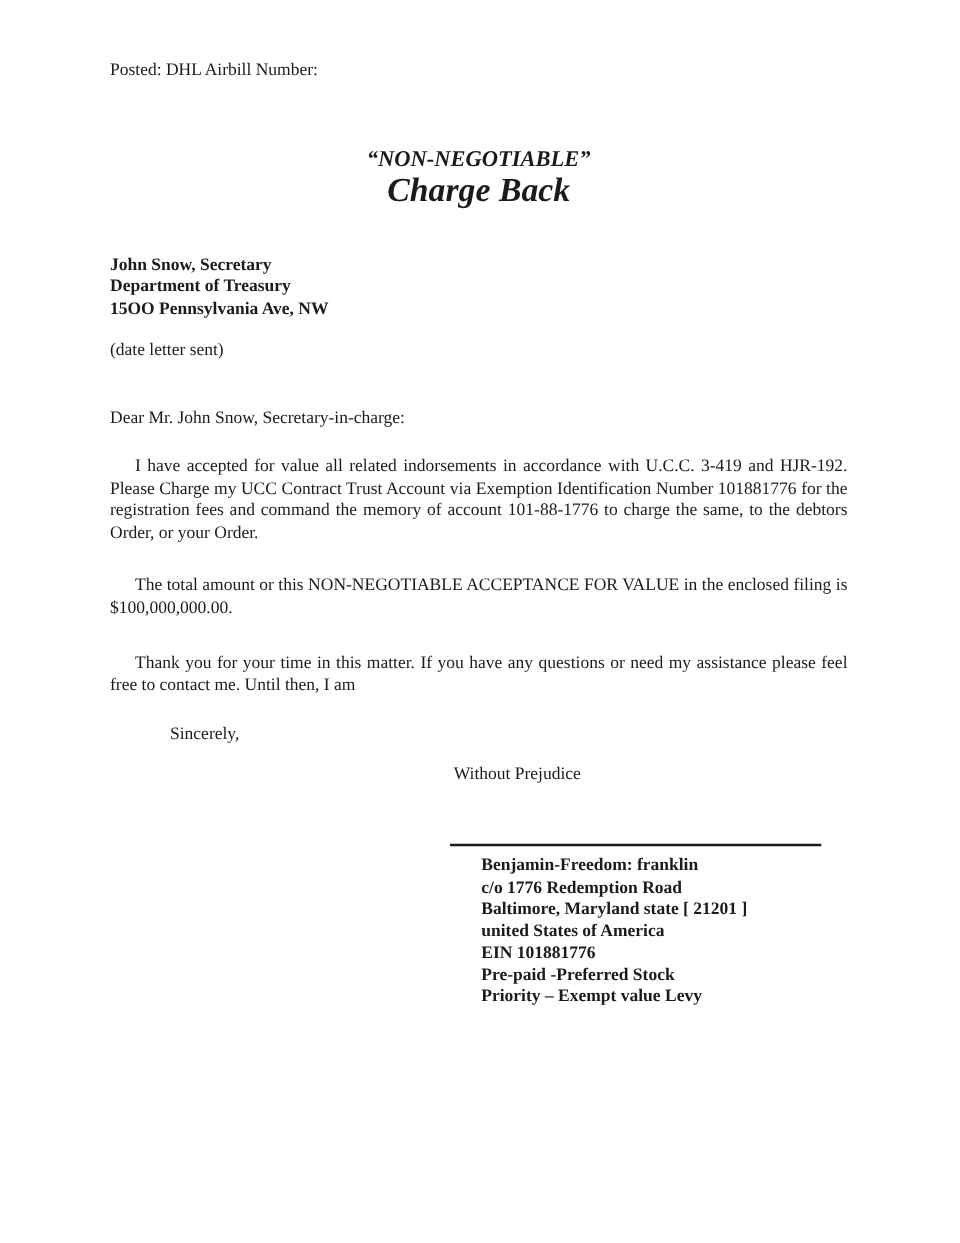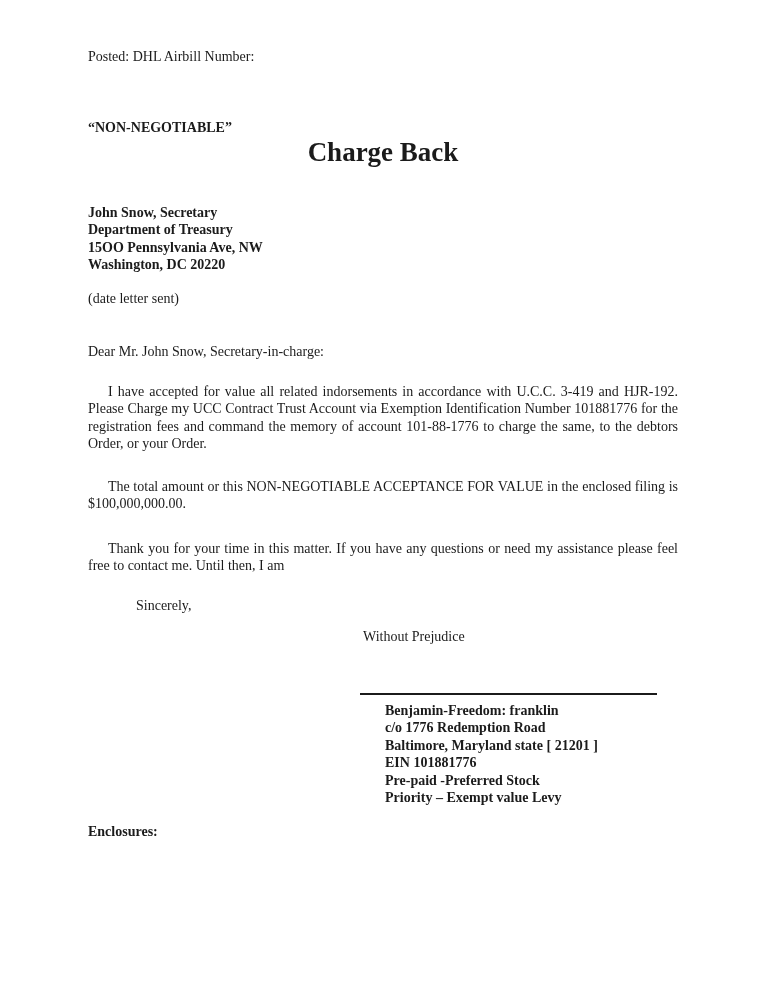--- a/index.html
+++ b/index.html
@@ -18,30 +18,33 @@
     font-size: 14px;
     line-height: 17.5px;
     color: #1b1b1b;
     overflow: hidden;
   }
   .posted-line {
     margin: 0;
   }
   .heading-subtitle {
     margin: 52px 0 0 0;
+    text-align: center;
     font-weight: bold;
-    font-size: 14px;
+    font-style: italic;
+    font-size: 18px;
     line-height: 19px;
   }
   .heading-title {
     margin: 0;
     text-align: center;
     font-weight: bold;
     font-size: 27px;
     line-height: 31px;
+    font-style: italic;
   }
   .recipient-block {
     margin-top: 36px;
   }
   .date-note {
     margin-top: 16px;
   }
   .salutation {
     margin-top: 36px;
   }
@@ -91,43 +94,42 @@
 
   <p class="posted-line">Posted: DHL Airbill Number:</p>
 
   <p class="heading-subtitle">“NON-NEGOTIABLE”</p>
   <p class="heading-title">Charge Back</p>
 
   <div class="recipient-block">
     <span class="line">John Snow, Secretary</span>
     <span class="line">Department of Treasury</span>
     <span class="line">15OO Pennsylvania Ave, NW</span>
-    <span class="line">Washington, DC 20220</span>
   </div>
 
   <p class="date-note">(date letter sent)</p>
 
   <p class="salutation">Dear Mr. John Snow, Secretary-in-charge:</p>
 
   <p class="body-para para-1">I have accepted for value all related indorsements in accordance with U.C.C. 3-419 and HJR-192. Please Charge my UCC Contract Trust Account via Exemption Identification Number 101881776 for the registration fees and command the memory of account 101-88-1776 to charge the same, to the debtors Order, or your Order.</p>
   <p class="body-para para-2">The total amount or this NON-NEGOTIABLE ACCEPTANCE FOR VALUE in the enclosed filing is $100,000,000.00.</p>
   <p class="body-para para-3">Thank you for your time in this matter. If you have any questions or need my assistance please feel free to contact me. Until then, I am</p>
 
   <p class="closing">Sincerely,</p>
 
   <p class="without-prejudice">Without Prejudice</p>
 
   <hr class="signature-rule">
 
   <div class="signature-block">
     <span class="line">Benjamin-Freedom: franklin</span>
     <span class="line">c/o 1776 Redemption Road</span>
     <span class="line">Baltimore, Maryland state [ 21201 ]</span>
+    <span class="line">united States of America</span>
     <span class="line">EIN 101881776</span>
     <span class="line">Pre-paid -Preferred Stock</span>
     <span class="line">Priority – Exempt value Levy</span>
   </div>
 
   <div class="enclosures-block">
-    <span class="line">Enclosures:</span>
   </div>
 
 </div>
 
 </body></html>

